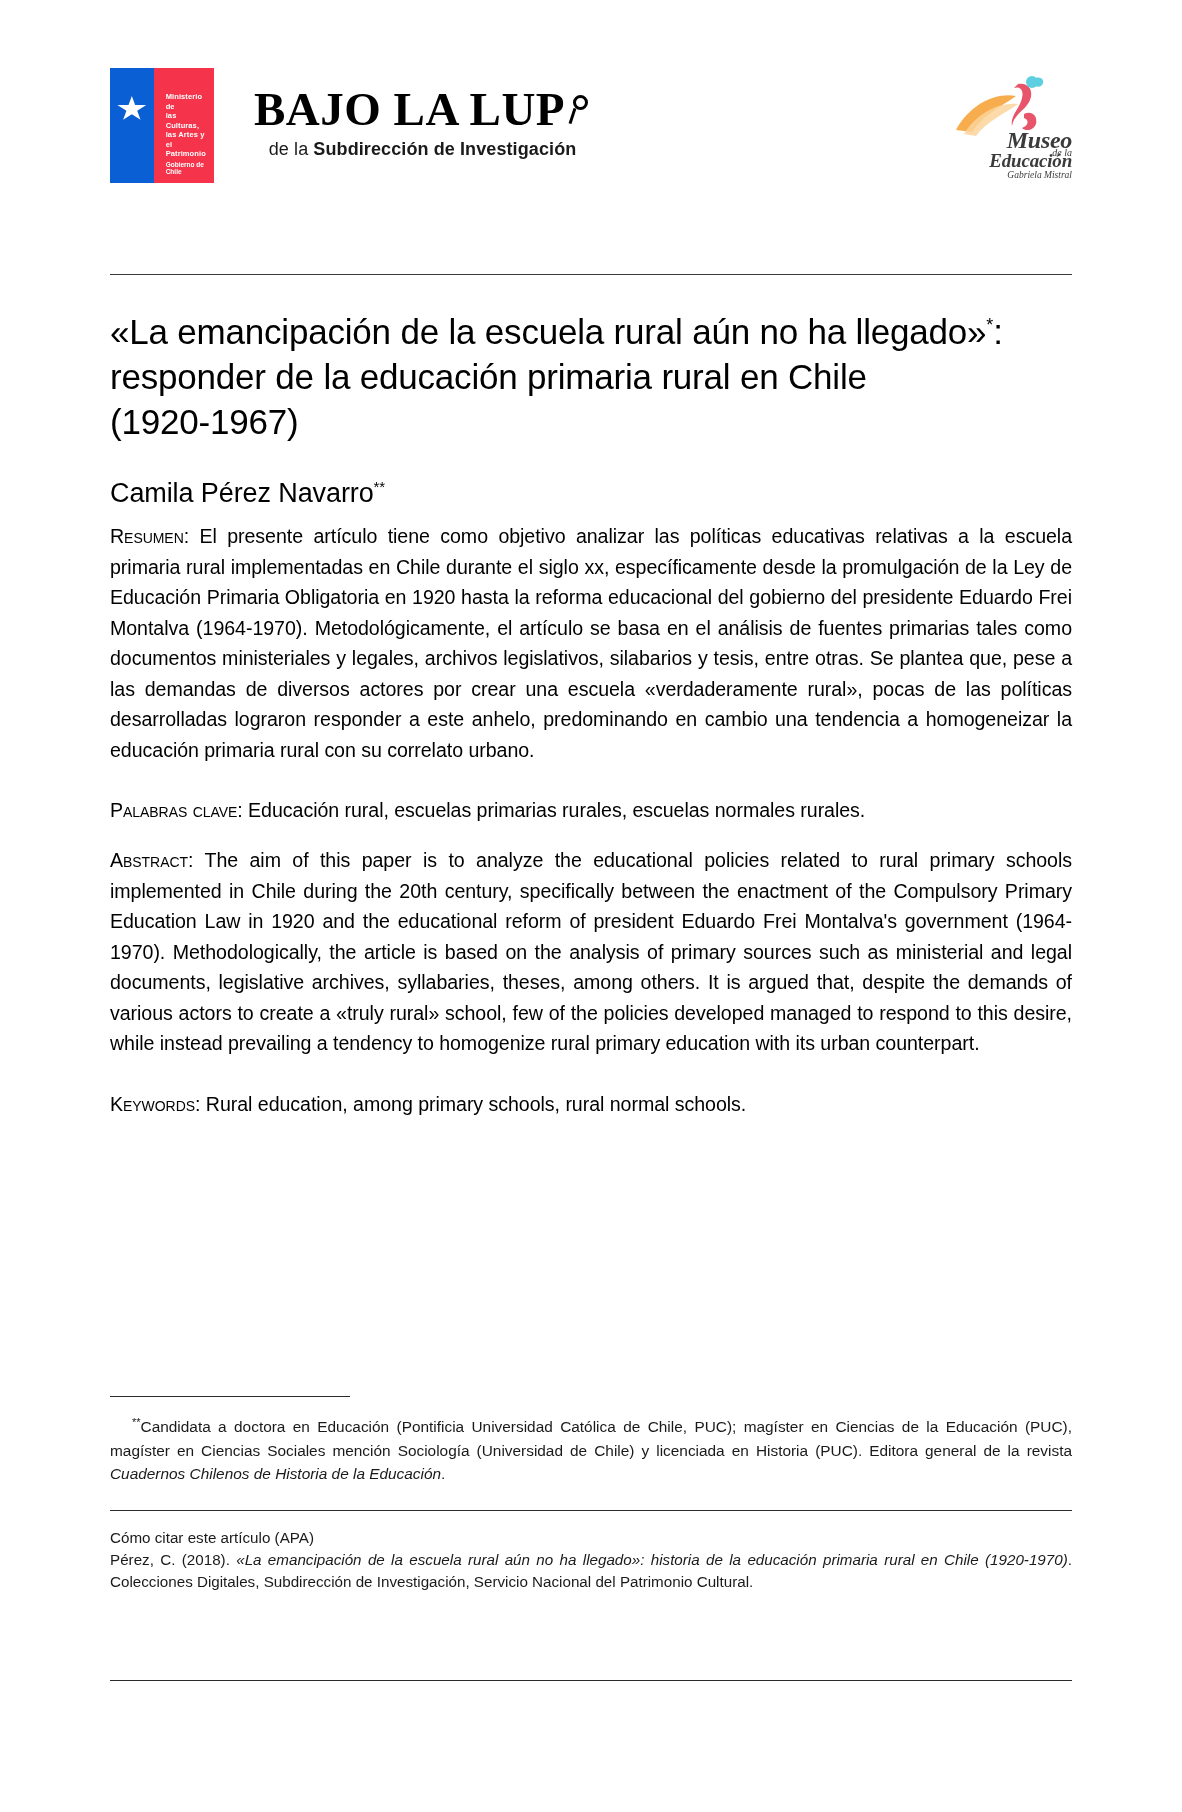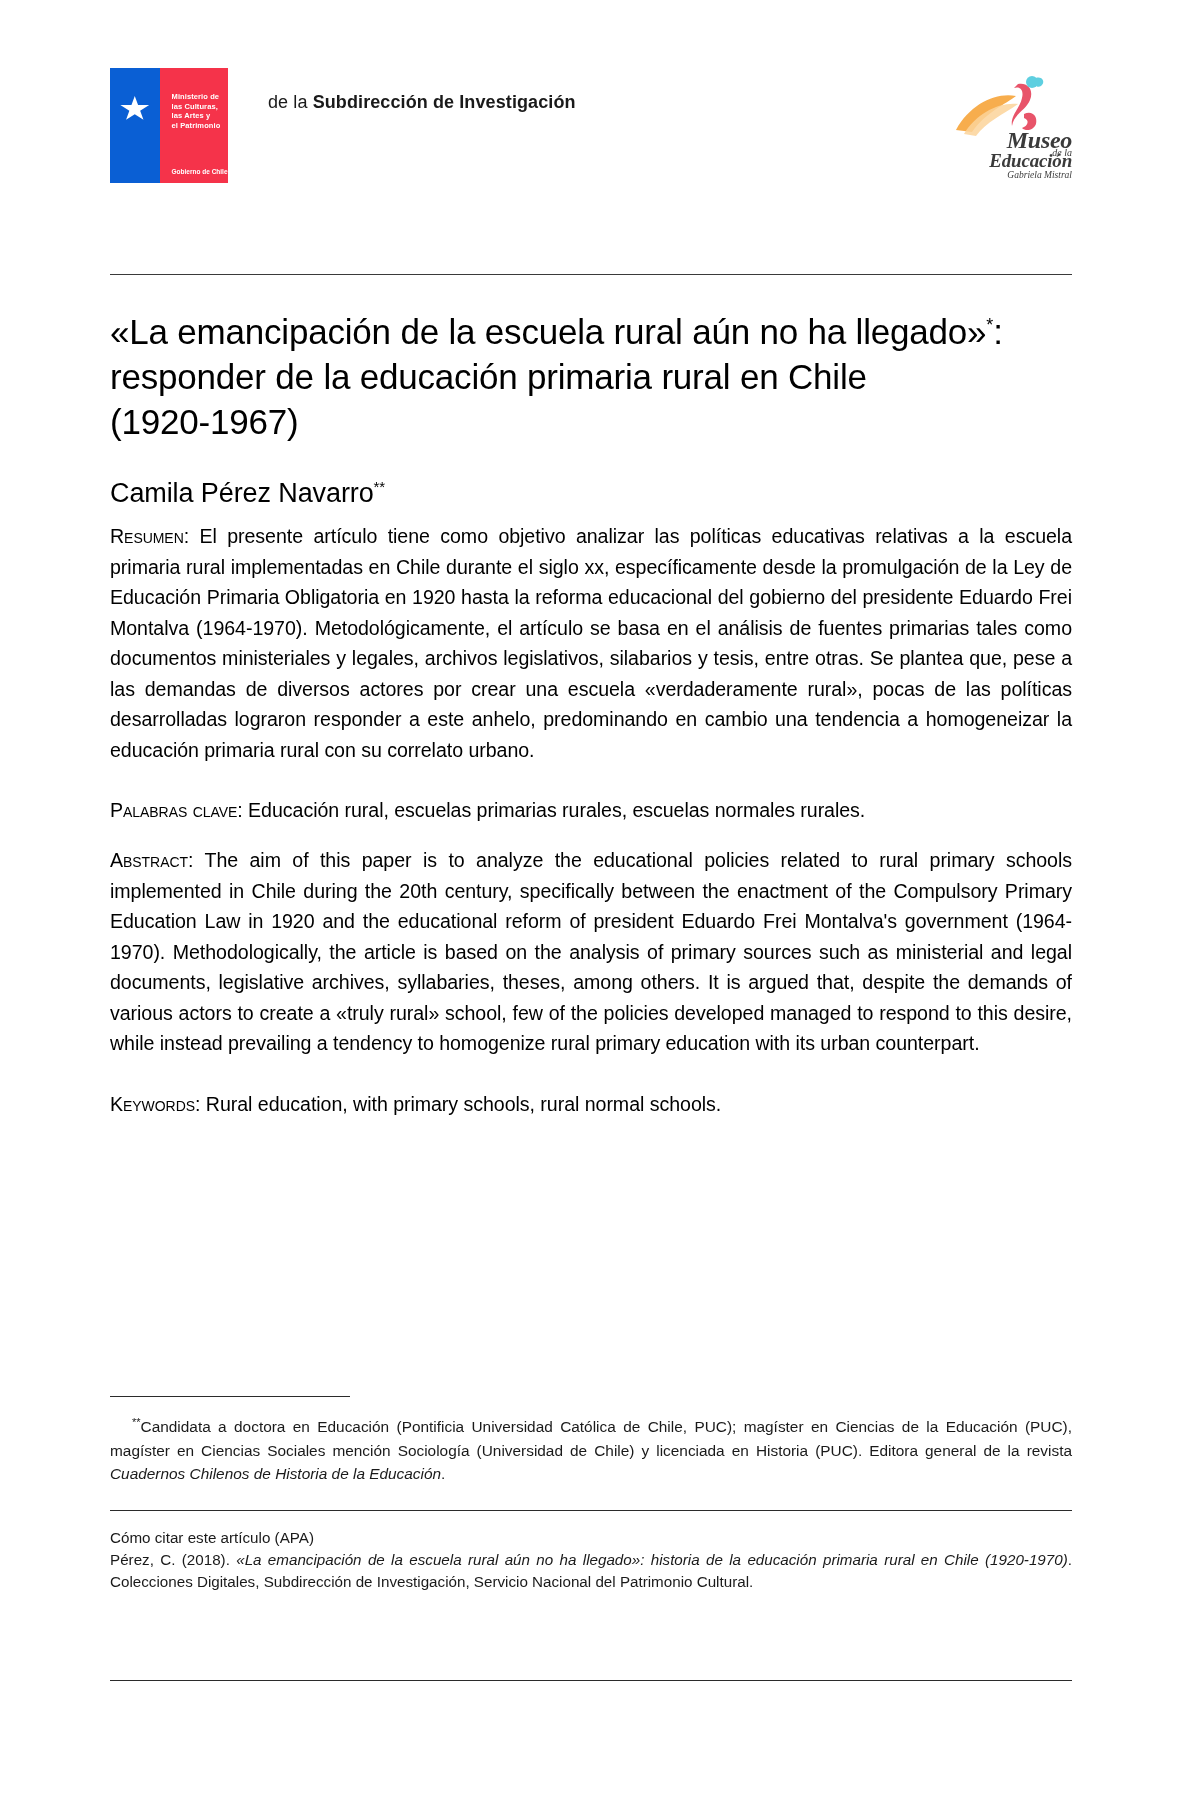--- a/index.html
+++ b/index.html
@@ -35,21 +35,21 @@
     height: 160px;
   }
 
   .brand-left {
     display: flex;
     align-items: flex-start;
   }
 
   
   .gob-logo {
-    width: 118px;
+    width: 104px;
     height: 115px;
     display: flex;
     flex-shrink: 0;
     position: relative;
     margin-top: 6px;
   }
   .gob-logo .blue {
     width: 42%;
     background: #0a5fd4;
     position: relative;
@@ -370,20 +370,27 @@
             <div>Ministerio de</div>
             <div>las Culturas,</div>
             <div>las Artes y</div>
             <div>el Patrimonio</div>
           </div>
           <div class="gob-sub">Gobierno de Chile</div>
         </div>
       </div>
 
       <div class="brand-words">
+        <div class="brand-title">
+          <span>BAJO LA LUP</span>
+          <span class="lupa-glyph">
+            <span class="lens"></span>
+            <span class="handle"></span>
+          </span>
+        </div>
         <div class="brand-sub"><span>de la </span><span class="em">Subdirección de Investigación</span></div>
       </div>
     </div>
 
     <div class="museo-logo">
       <svg class="museo-art" viewBox="0 0 130 72">
         <path d="M14 60 C28 34, 54 22, 74 26 C64 34, 44 42, 30 62 Z" fill="#f6a43a" opacity="0.9"></path>
         <path d="M22 64 C34 44, 56 32, 76 34 C62 44, 44 52, 34 66 Z" fill="#fcd49a" opacity="0.85"></path>
         <path d="M76 14 C86 12, 92 20, 88 30 C84 40, 72 44, 70 56 C68 46, 78 38, 80 28 C82 20, 78 16, 72 18 Z" fill="#e8546a"></path>
         <path d="M82 44 C90 40, 96 46, 94 54 C92 60, 84 62, 80 58 C86 56, 88 50, 82 48 Z" fill="#e8546a"></path>
@@ -404,21 +411,21 @@
   <h1 class="article-title"><span>«La emancipación de la escuela rural aún no ha llegado»</span><sup>*</sup><span>:</span><br><span>responder de la educación primaria rural en Chile</span><br><span>(1920-1967)</span></h1>
 
   <div class="author"><span>Camila Pérez Navarro</span><sup>**</sup></div>
 
   <p class="abs-block"><span class="sc">Resumen:</span> <span>El presente artículo tiene como objetivo analizar las políticas educativas relativas a la escuela primaria rural implementadas en Chile durante el siglo xx, específicamente desde la promulgación de la Ley de Educación Primaria Obligatoria en 1920 hasta la reforma educacional del gobierno del presidente Eduardo Frei Montalva (1964-1970). Metodológicamente, el artículo se basa en el análisis de fuentes primarias tales como documentos ministeriales y legales, archivos legislativos, silabarios y tesis, entre otras. Se plantea que, pese a las demandas de diversos actores por crear una escuela «verdaderamente rural», pocas de las políticas desarrolladas lograron responder a este anhelo, predominando en cambio una tendencia a homogeneizar la educación primaria rural con su correlato urbano.</span></p>
 
   <p class="kw-block"><span class="sc">Palabras clave:</span> <span>Educación rural, escuelas primarias rurales, escuelas normales rurales.</span></p>
 
   <p class="abs-block"><span class="sc">Abstract:</span> <span>The aim of this paper is to analyze the educational policies related to rural primary schools implemented in Chile during the 20th century, specifically between the enactment of the Compulsory Primary Education Law in 1920 and the educational reform of president Eduardo Frei Montalva's government (1964-1970). Methodologically, the article is based on the analysis of primary sources such as ministerial and legal documents, legislative archives, syllabaries, theses, among others. It is argued that, despite the demands of various actors to create a «truly rural» school, few of the policies developed managed to respond to this desire, while instead prevailing a tendency to homogenize rural primary education with its urban counterpart.</span></p>
 
-  <p class="kw-block"><span class="sc">Keywords:</span> <span>Rural education, with primary schools, rural normal schools.</span></p>
+  <p class="kw-block"><span class="sc">Keywords:</span> <span>Rural education, among primary schools, rural normal schools.</span></p>
 
   <div class="fn-area">
     <div class="fn-rule"></div>
 
 
     <div class="fn"><span class="indent"></span><span class="marker">**</span><span>Candidata a doctora en Educación (Pontificia Universidad Católica de Chile, PUC); magíster en Ciencias de la Educación (PUC), magíster en Ciencias Sociales mención Sociología (Universidad de Chile) y licenciada en Historia (PUC). Editora general de la revista </span><i>Cuadernos Chilenos de Historia de la Educación</i><span>.</span></div>
 
     <div class="cite-rule"></div>
 
     <div class="cite-head">Cómo citar este artículo (APA)</div>

